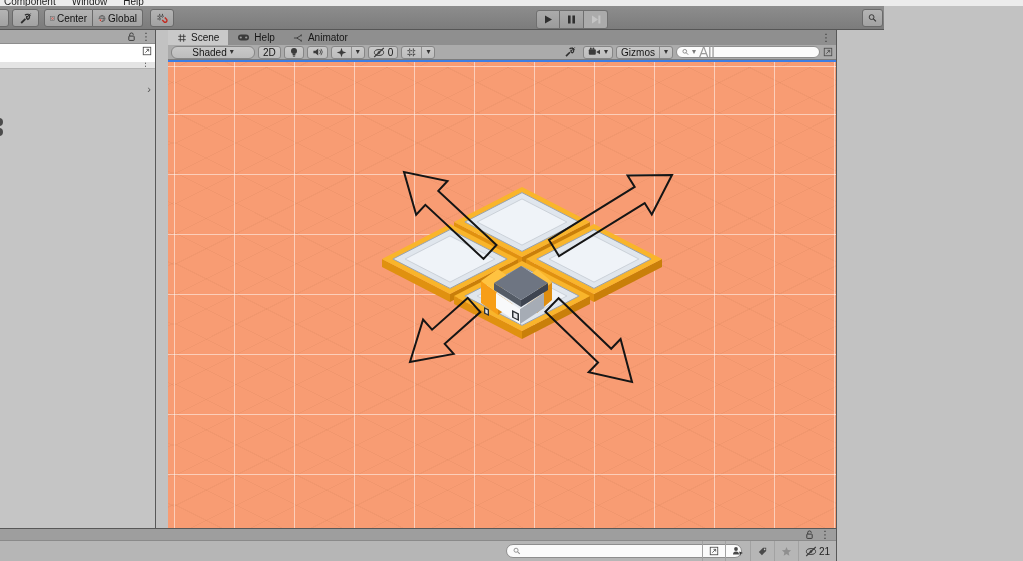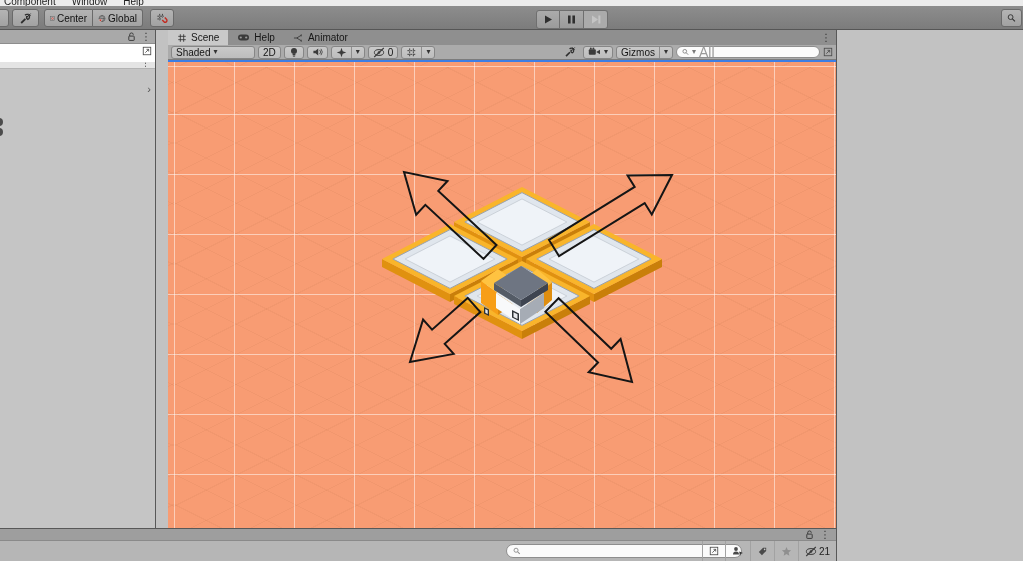--- a/index.html
+++ b/index.html
@@ -5,21 +5,21 @@
   * { margin:0; padding:0; box-sizing:border-box; }
   html,body { width:1023px; height:561px; overflow:hidden; }
   body { font-family:"Liberation Sans", sans-serif; background:#C2C2C2; position:relative; color:#111; }
   .abs { position:absolute; }
 
   
   #menubar { left:0; top:0; width:1023px; height:6px; background:#ECECEC; overflow:hidden; }
   #menubar .row { display:flex; gap:16px; padding-left:4px; font-size:10px; color:#1b1b1b; transform:translateY(-4px); }
 
   
-  #main-toolbar { left:0; top:6px; width:1023px; height:24px;
+  #main-toolbar { left:0; top:6px; width:884px; height:24px;
     background:linear-gradient(#8d8d8d,#7c7c7c); border-bottom:1px solid #565656; }
   .tbtn { position:absolute; top:3px; height:18px; background:linear-gradient(#b4b4b4,#a2a2a2);
     border:1px solid #6a6a6a; border-radius:3px; display:flex; align-items:center; justify-content:center;
     font-size:10px; color:#111; gap:2px; padding:0 5px; }
   #play-group { position:absolute; left:536px; top:4px; display:flex; }
   #play-group .pbtn { width:24px; height:19px; background:linear-gradient(#ababab,#9b9b9b);
     border:1px solid #6f6f6f; display:flex; align-items:center; justify-content:center; }
   #play-group .pbtn + .pbtn { border-left:none; }
   #play-group .pbtn:first-child { border-radius:3px 0 0 3px; }
   #play-group .pbtn:last-child  { border-radius:0 3px 3px 0; }
@@ -211,21 +211,21 @@
         <path d="M9 1.5 v2.2 M9 7.4 v2.2" stroke="#3b3b3b"></path>
       </svg>
       <span>Animator</span>
     </div>
     <div class="kebab-right">
       <span class="kebab">⋮</span>
     </div>
   </div>
 
   <div id="scene-toolbar">
-    <div class="sctl" style="width:84px;justify-content:flex-start;">
+    <div class="sctl" style="width:84px;justify-content:center;border-radius:6px;">
       <span>Shaded</span>
       <span class="caret">▾</span>
     </div>
     <div class="sctl">
       <span>2D</span>
     </div>
     <div class="sctl">
       <svg width="10" height="11" viewBox="0 0 10 11">
         <circle cx="5" cy="4" r="3" fill="#3b3b3b"></circle>
         <rect x="3.6" y="7" width="2.8" height="1.2" fill="#3b3b3b"></rect>

